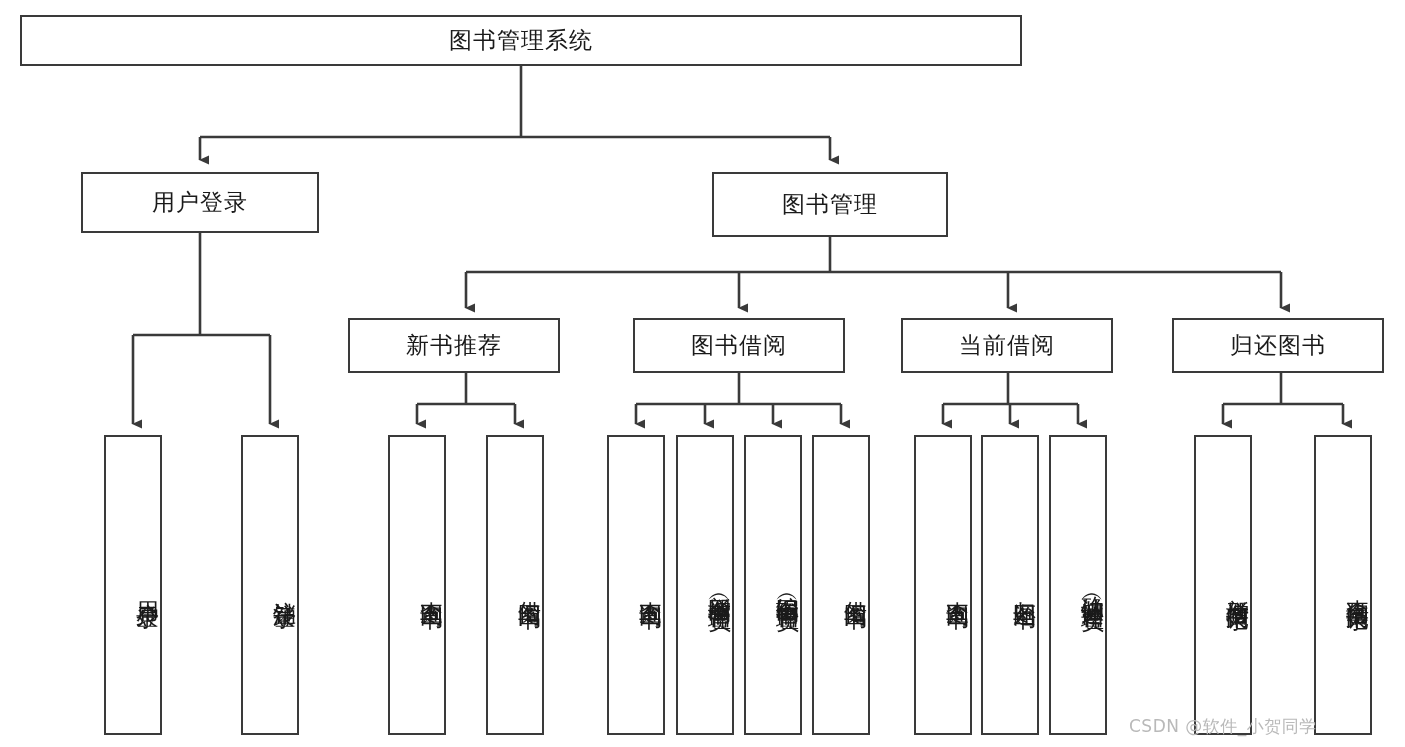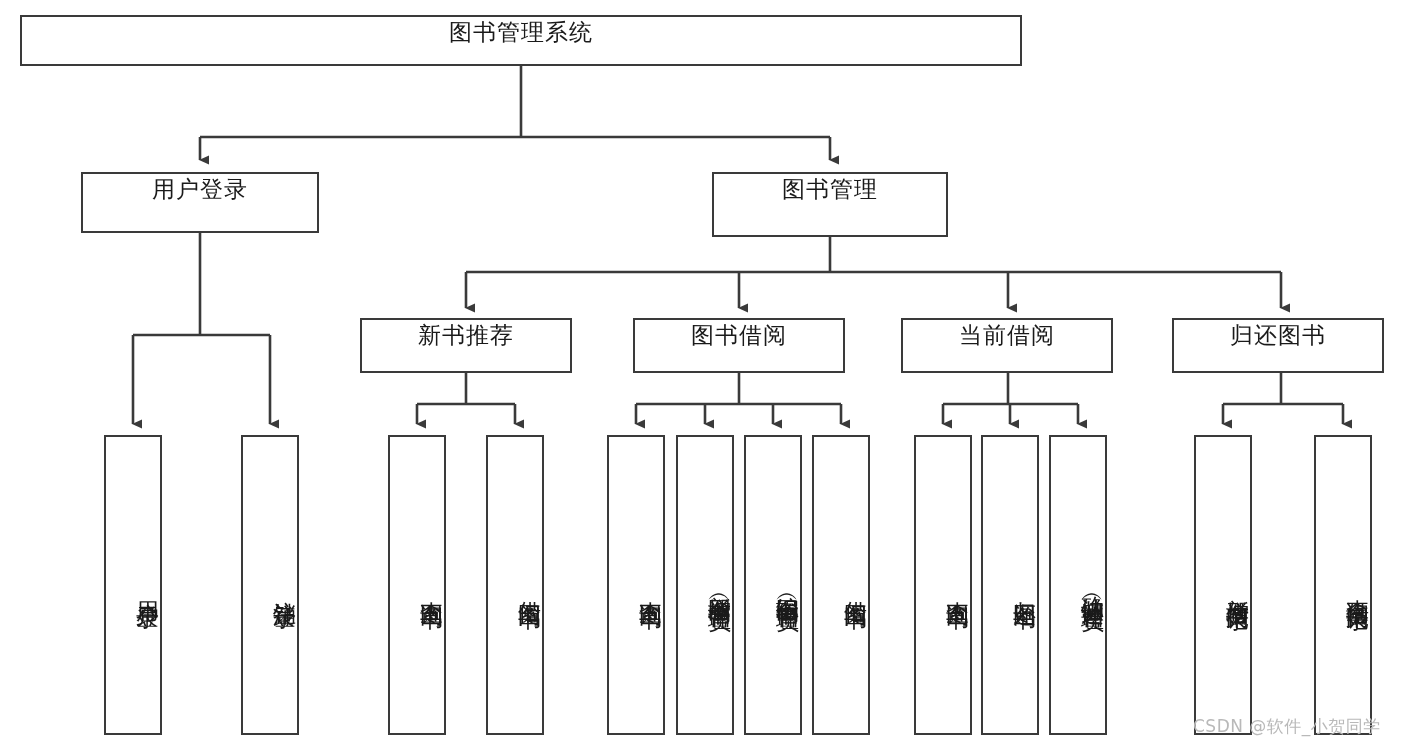--- a/index.html
+++ b/index.html
@@ -24,20 +24,21 @@
     top: 0;
     width: 1405px;
     height: 747px;
   }
   .node {
     position: absolute;
     box-sizing: border-box;
     background: #ffffff;
     border: 2px solid #3a3a3a;
     display: flex;
+    align-items: center;
     justify-content: center;
     color: #1a1a1a;
   }
   .node.h {
     font-size: 23px;
     letter-spacing: 1px;
   }
   .node.v {
     writing-mode: vertical-rl;
     text-orientation: upright;
@@ -120,21 +121,21 @@
     <span>图书管理系统</span>
   </div>
 
   <div class="node h" style="left:81px; top:172px; width:238px; height:61px;">
     <span>用户登录</span>
   </div>
   <div class="node h" style="left:712px; top:172px; width:236px; height:65px;">
     <span>图书管理</span>
   </div>
 
-  <div class="node h" style="left:360px; top:318px; width:212px; height:55px;">
+  <div class="node h" style="left:348px; top:318px; width:212px; height:55px;">
     <span>新书推荐</span>
   </div>
   <div class="node h" style="left:901px; top:318px; width:212px; height:55px;">
     <span>当前借阅</span>
   </div>
   <div class="node h" style="left:633px; top:318px; width:212px; height:55px;">
     <span>图书借阅</span>
   </div>
   <div class="node h" style="left:1172px; top:318px; width:212px; height:55px;">
     <span>归还图书</span>
@@ -177,15 +178,15 @@
     <span class="vtext">确认归还（管理员）</span>
   </div>
 
   <div class="node v" style="left:1194px; top:435px; width:58px; height:300px;">
     <span class="vtext">新增借阅记录</span>
   </div>
   <div class="node v" style="left:1314px; top:435px; width:58px; height:300px;">
     <span class="vtext">查询借阅记录</span>
   </div>
 
-  <div class="watermark" style="left:1193px; top:715px;">CSDN @软件_小贺同学</div>
+  <div class="watermark" style="left:1129px; top:715px;">CSDN @软件_小贺同学</div>
 
 </div>
 
 </body></html>

